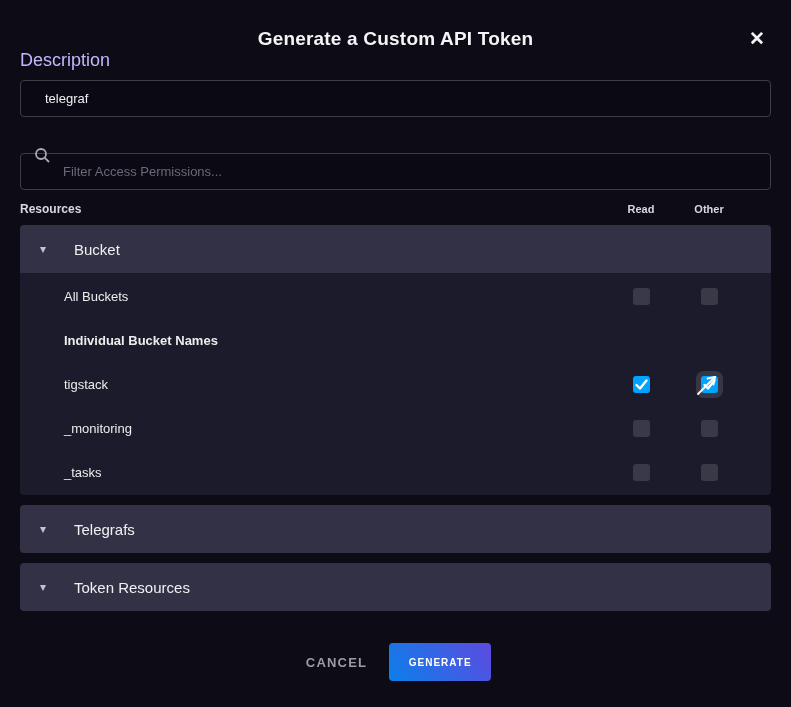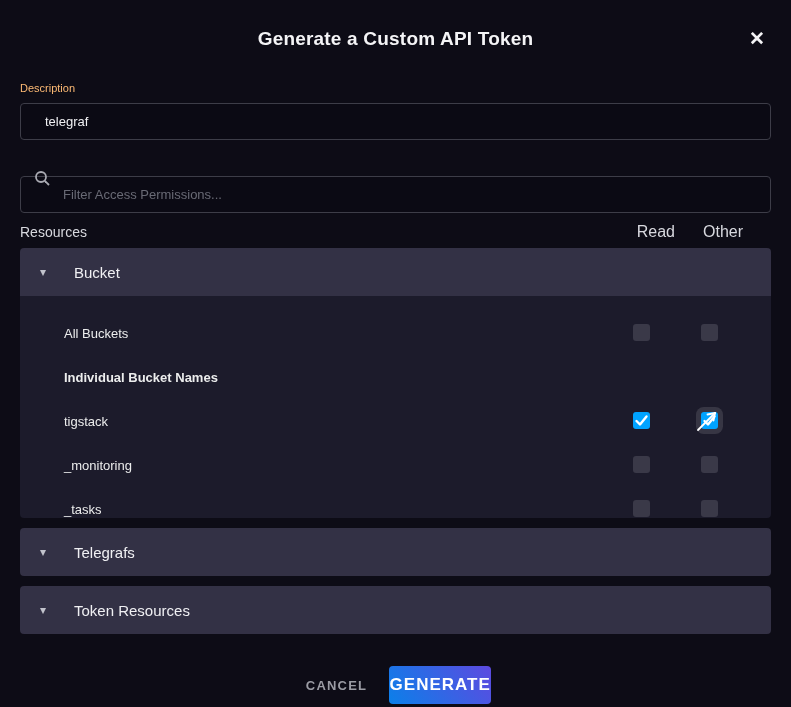--- a/index.html
+++ b/index.html
@@ -18,58 +18,58 @@
     text-align:center; font-size:19px; font-weight:700; color:#f4f4f6;
     letter-spacing:.2px;
   }
   .close-btn {
     position:absolute; top:27px; right:22px; width:24px; height:24px;
     background:none; border:none; color:#f4f4f6; font-size:19px; font-weight:700;
     cursor:pointer; line-height:24px; text-align:center; padding:0;
   }
 
   
-  .field-label { margin-top:32px; font-size:11px; color:#fdba74; }
+  .field-label { font-size:18px; color:#c4b5fd; }
   .text-input {
     margin-top:9px; width:100%; height:37px;
     background: #0b0a14; border:1px solid var(--input-border, #3d3d48);
     border-radius:4px; color:#f0f0f3; font-size:13px;
     font-family:"Liberation Sans", sans-serif;
     padding:0 24px; outline:none;
   }
   .search-wrap { position:relative; margin-top:20px; }
   .search-wrap .text-input { margin-top:16px; padding-left:42px; }
   .search-wrap .text-input::placeholder { color:#696a75; opacity:1; }
   .search-icon {
     position:absolute; left:14px; top:10px; width:17px; height:17px; color:#a9aab2;
     pointer-events:none;
   }
 
   
   .res-header { display:flex; align-items:center; margin-top:9px; height:20px; }
-  .res-label { font-size:14px; font-weight:400; color:#d8d9df; flex:1; }
+  .res-label { font-size:12px; font-weight:700; color:#d8d9df; flex:1; }
   .rw-cols { display:flex; margin-right:28px; }
-  .rw-cell { width:68px; text-align:right; font-size:16px; font-weight:400; color:#d8d9df; }
+  .rw-cell { width:68px; text-align:center; font-size:11px; font-weight:700; color:#d8d9df; }
 
   
   .accordion { margin-top:6px; }
   .acc-header {
     height:48px; background: var(--panel-header-bg, #333145);
     border-radius:4px; display:flex; align-items:center; padding:0 20px;
     cursor:pointer; margin-top:10px;
   }
   .acc-header.first { margin-top:0; border-radius:4px 4px 0 0; }
   .caret { font-size:12px; color:#c2c3cc; width:12px; line-height:1; }
   .acc-title { margin-left:22px; font-size:15px; font-weight:500; color:#f0f0f3; }
 
   .acc-body {
     background: var(--panel-body-bg, #1c1b2b);
     border-radius:0 0 4px 4px; padding:1px 0;
   }
-  .perm-row { height:44px; display:flex; align-items:flex-end; }
+  .perm-row { height:44px; display:flex; align-items:center; }
   .row-label { flex:1; padding-left:44px; font-size:13px; color:#eceded; }
   .row-label.bold { font-weight:700; }
   .rw-cells { display:flex; margin-right:28px; }
   .cb-cell { width:68px; display:flex; justify-content:center; }
 
   .checkbox {
     width:17px; height:17px; border-radius:3px;
     background: var(--checkbox-unchecked, #3a3948);
     position:relative; cursor:pointer; display:inline-block;
   }
@@ -86,21 +86,21 @@
   .footer { display:flex; justify-content:center; align-items:center; gap:16px; margin-top:32px; }
   .cancel-btn {
     background:none; border:none; color: var(--cancel-text, #9b9ca4);
     font-family:"Liberation Sans", sans-serif;
     font-size:13px; font-weight:700; letter-spacing:1.2px; cursor:pointer; padding:10px 6px;
   }
   .generate-btn {
     border:none; cursor:pointer; width:102px; height:38px; border-radius:4px;
     background: linear-gradient(55deg, var(--generate-gradient-start, #0b80e9), var(--generate-gradient-end, #5d4ae0));
     color:#fff; font-family:"Liberation Sans", sans-serif;
-    font-size:17px; font-weight:700; letter-spacing:1px;
+    font-size:10px; font-weight:700; letter-spacing:1px;
   }
 </style>
 </head>
 <body>
 
 <div class="modal">
 
   <div class="modal-title">Generate a Custom API Token</div>
   <button class="close-btn">✕</button>
 

